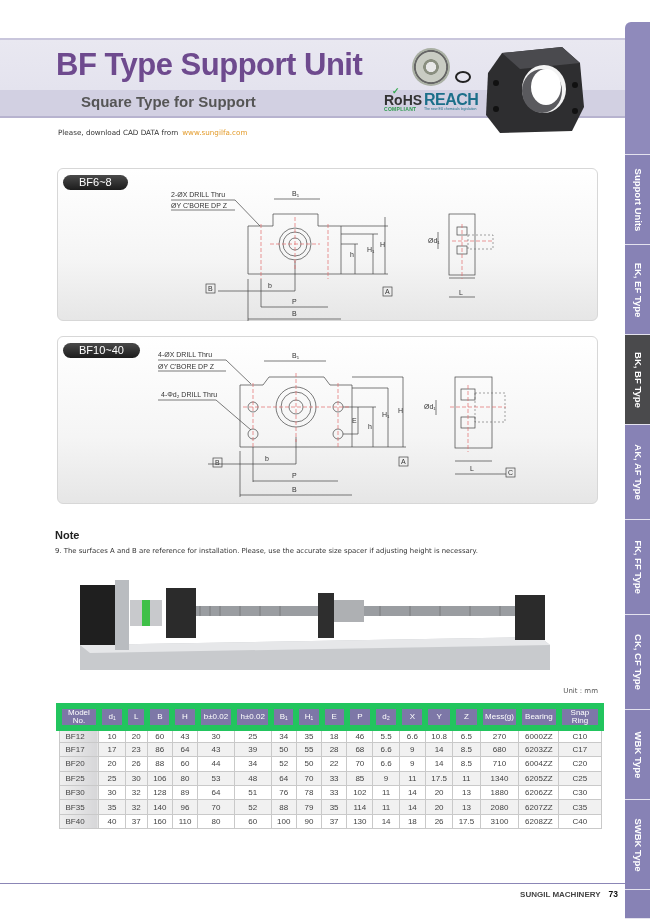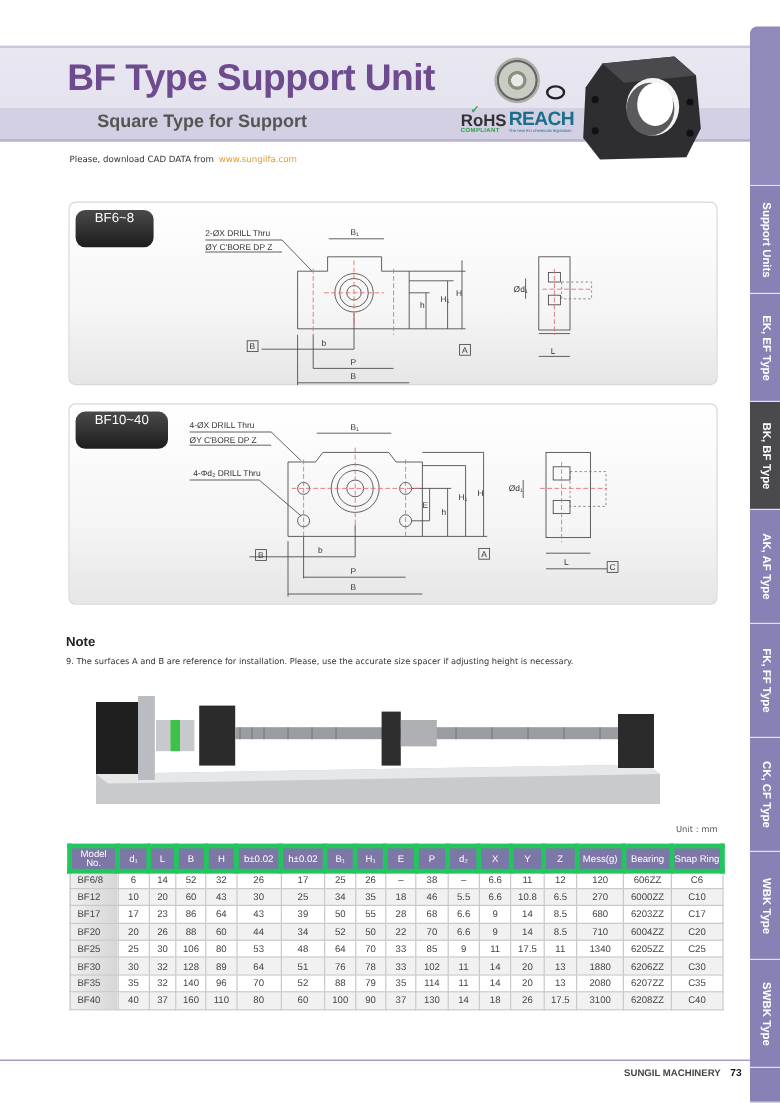--- a/index.html
+++ b/index.html
@@ -32,38 +32,38 @@
   .sidetabs { position: absolute; left: 625px; top: 22px; width: 25px; height: 897px; }
   .sidetab { position: absolute; left: 0; width: 25px; background: #8782b5; border-bottom: 1px solid #e4e2ee; }
   .sidetab.top { border-radius: 6px 0 0 0; background: #8f8abb; }
   .sidetab.active { background: #4a4a4c; }
   .sidetab span { position: absolute; left: 50%; top: 50%; transform: translate(-50%, -50%) rotate(90deg);
     white-space: nowrap; color: #fff; font-family: "Liberation Sans", sans-serif; font-weight: bold; font-size: 9.5px; }
 
   
   .panel { position: absolute; left: 57px; width: 541px; border: 1px solid #d7d7d7; border-radius: 6px;
     background: linear-gradient(#ffffff 0%, #f5f5f5 60%, #e6e6e6 100%); }
-  .panel-tag { position: absolute; left: 5px; top: 6px; height: 31px; padding: 0 16px; background: linear-gradient(#4a4a4a, #1c1c1c);
+  .panel-tag { position: absolute; left: 5px; top: 6px; height: 15px; padding: 0 16px; background: linear-gradient(#4a4a4a, #1c1c1c);
     border-radius: 8px; color: #fff; font-size: 11px; line-height: 15px; font-family: "Liberation Sans", sans-serif; }
   .panel svg { position: absolute; left: 0; top: 0; }
   .dlbl { font-family: "Liberation Sans", sans-serif; font-size: 7px; fill: #333; }
 
   
   .note-h { position: absolute; left: 55px; top: 529px; font-family: "Liberation Sans", sans-serif; font-weight: bold; font-size: 11px; color: #222; }
   .note-t { position: absolute; left: 55px; top: 547px; font-size: 6.9px; color: #333; }
 
   
   .photo { position: absolute; left: 80px; top: 575px; width: 470px; height: 95px; }
 
   .unit { position: absolute; right: 52px; top: 687px; font-size: 7px; color: #555; }
 
   
   table.spec { position: absolute; left: 56px; top: 703px; width: 548px; border-collapse: collapse;
     font-family: "Liberation Sans", sans-serif; font-size: 8px; color: #444; }
-  table.spec th { background: #7d77a7; color: #fff; font-weight: normal; height: 21px; border: 4px solid #22c55e; font-size: 8px; line-height: 1; }
+  table.spec th { background: #7d77a7; color: #fff; font-weight: normal; height: 21px; border: 6px solid #22c55e; font-size: 8px; line-height: 1; }
   table.spec td { height: 14.4px; border: 1px solid #c9c9c9; text-align: center; padding: 0; }
   table.spec td.model { text-align: left; padding-left: 6px; background: linear-gradient(90deg, #f0f0f0, #d6d6d8); }
   table.spec tr:nth-child(even) td:not(.model) { background: #f1f1f1; }
   table.spec tr:nth-child(odd) td:not(.model) { background: #ffffff; }
 
   .footer-line { position: absolute; left: 0; top: 883px; width: 625px; height: 1px; background: #8b86b6; }
   .footer { position: absolute; right: 32px; top: 889px; font-family: "Liberation Sans", sans-serif; font-size: 8px; font-weight: bold; color: #444; }
   .footer .pg { margin-left: 8px; color: #111; font-size: 8.5px; }
 </style>
 </head>
@@ -315,40 +315,20 @@
       <th style="width:25px">X</th>
       <th style="width:26px">Y</th>
       <th style="width:26px">Z</th>
       <th style="width:37px">Mess(g)</th>
       <th style="width:38px">Bearing</th>
       <th style="width:40px">Snap Ring</th>
     </tr>
   </thead>
   <tbody id="spec-body">
       <tr>
-        <td class="model">BF6/8</td>
-        <td>6</td>
-        <td>14</td>
-        <td>52</td>
-        <td>32</td>
-        <td>26</td>
-        <td>17</td>
-        <td>25</td>
-        <td>26</td>
-        <td>–</td>
-        <td>38</td>
-        <td>–</td>
-        <td>6.6</td>
-        <td>11</td>
-        <td>12</td>
-        <td>120</td>
-        <td>606ZZ</td>
-        <td>C6</td>
-      </tr>
-      <tr>
         <td class="model">BF12</td>
         <td>10</td>
         <td>20</td>
         <td>60</td>
         <td>43</td>
         <td>30</td>
         <td>25</td>
         <td>34</td>
         <td>35</td>
         <td>18</td>

